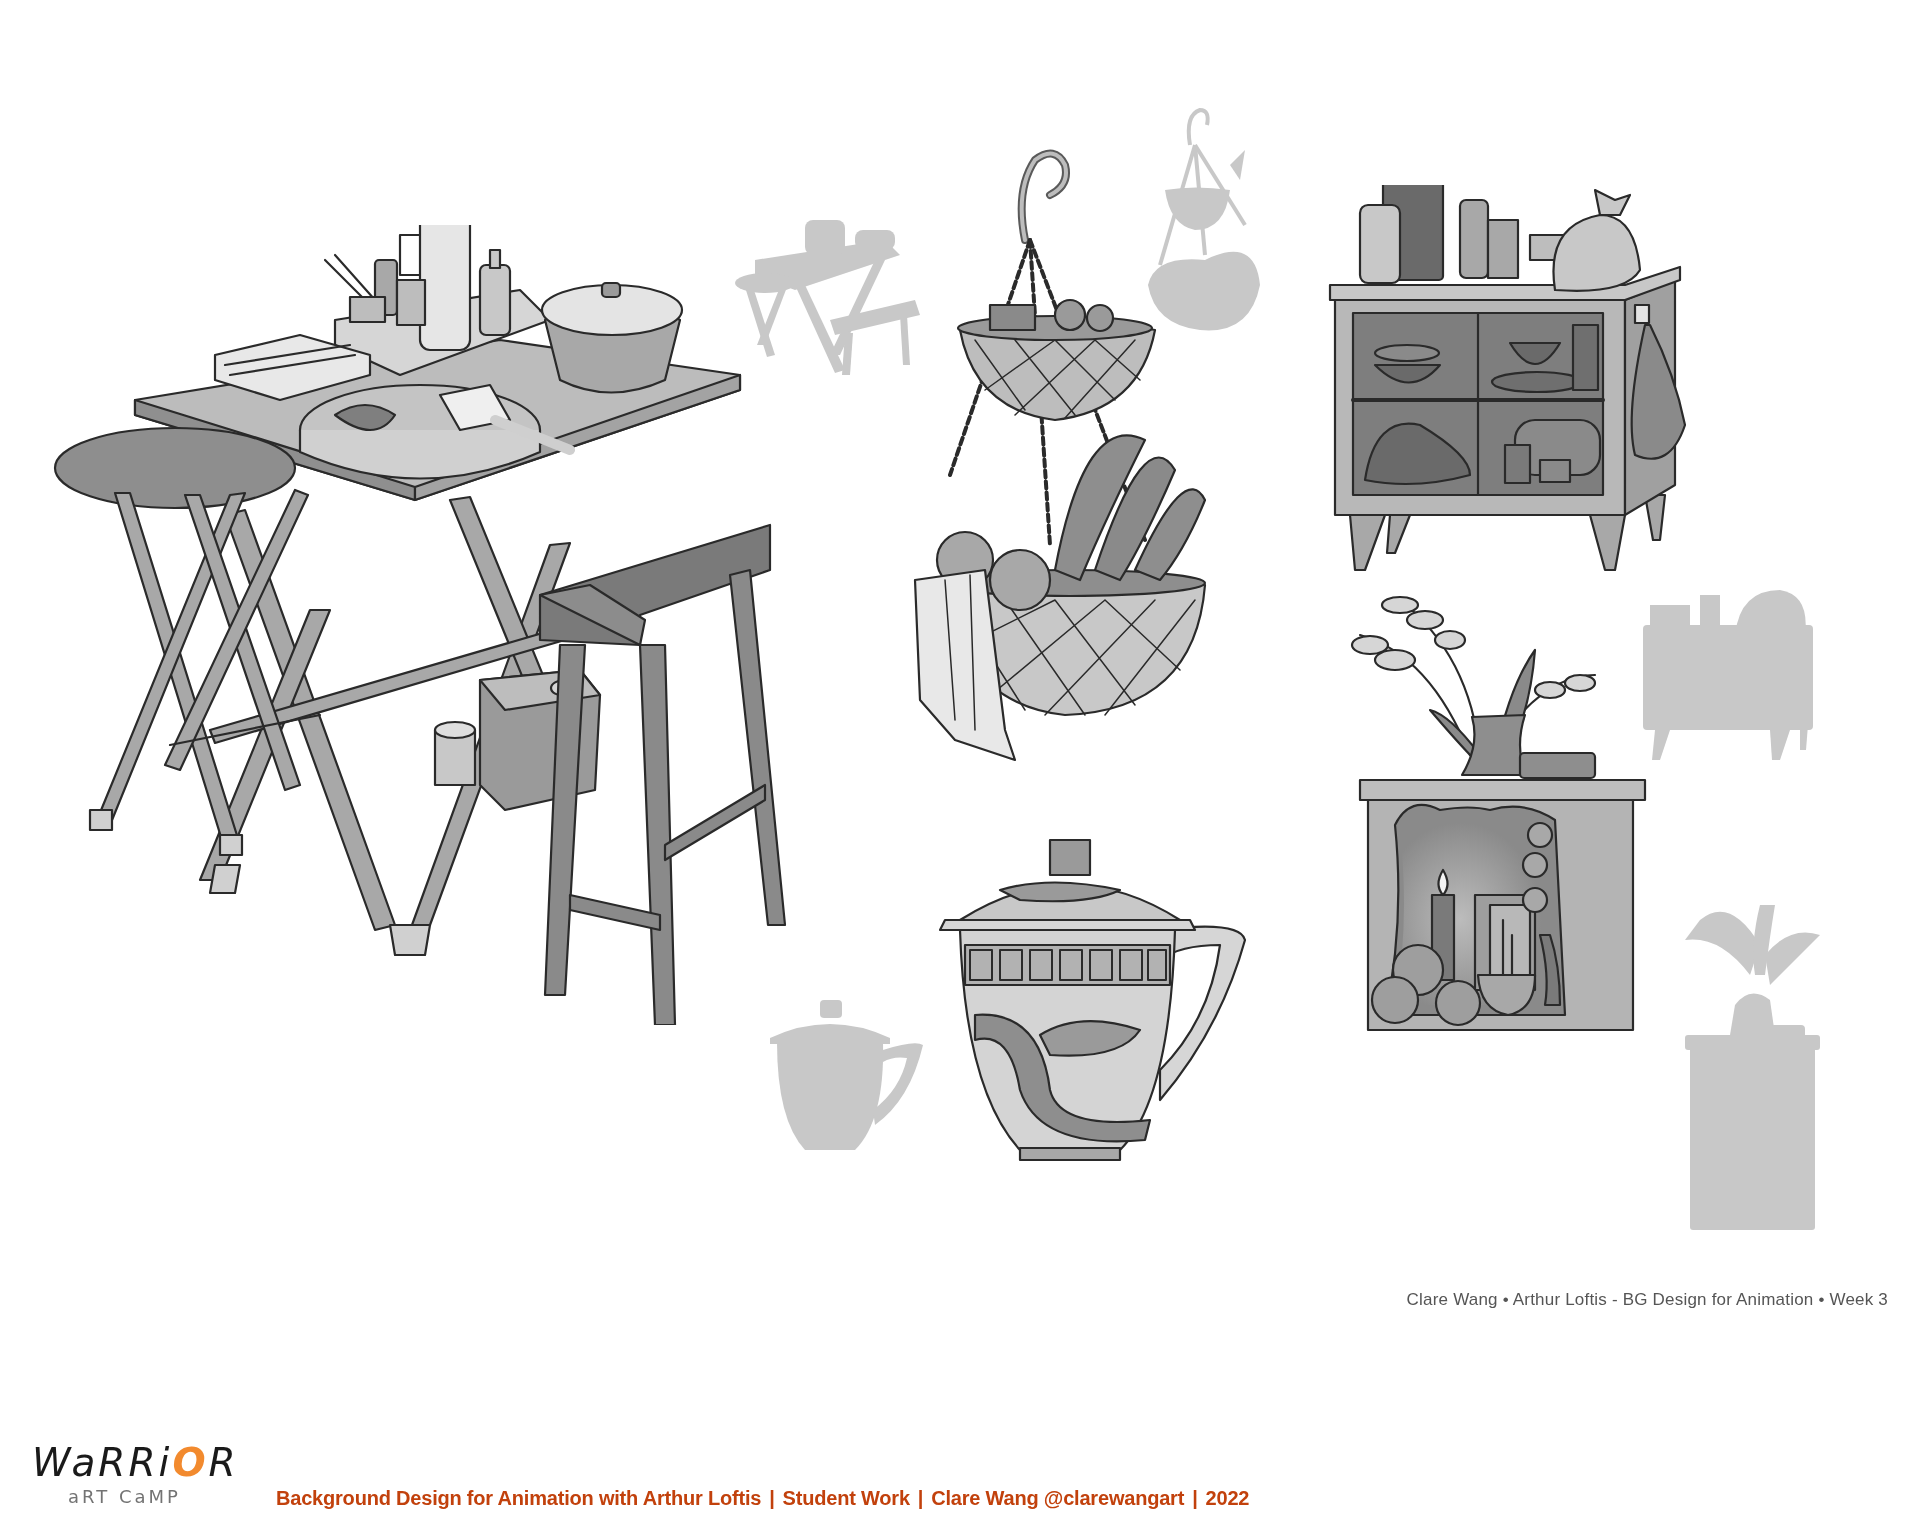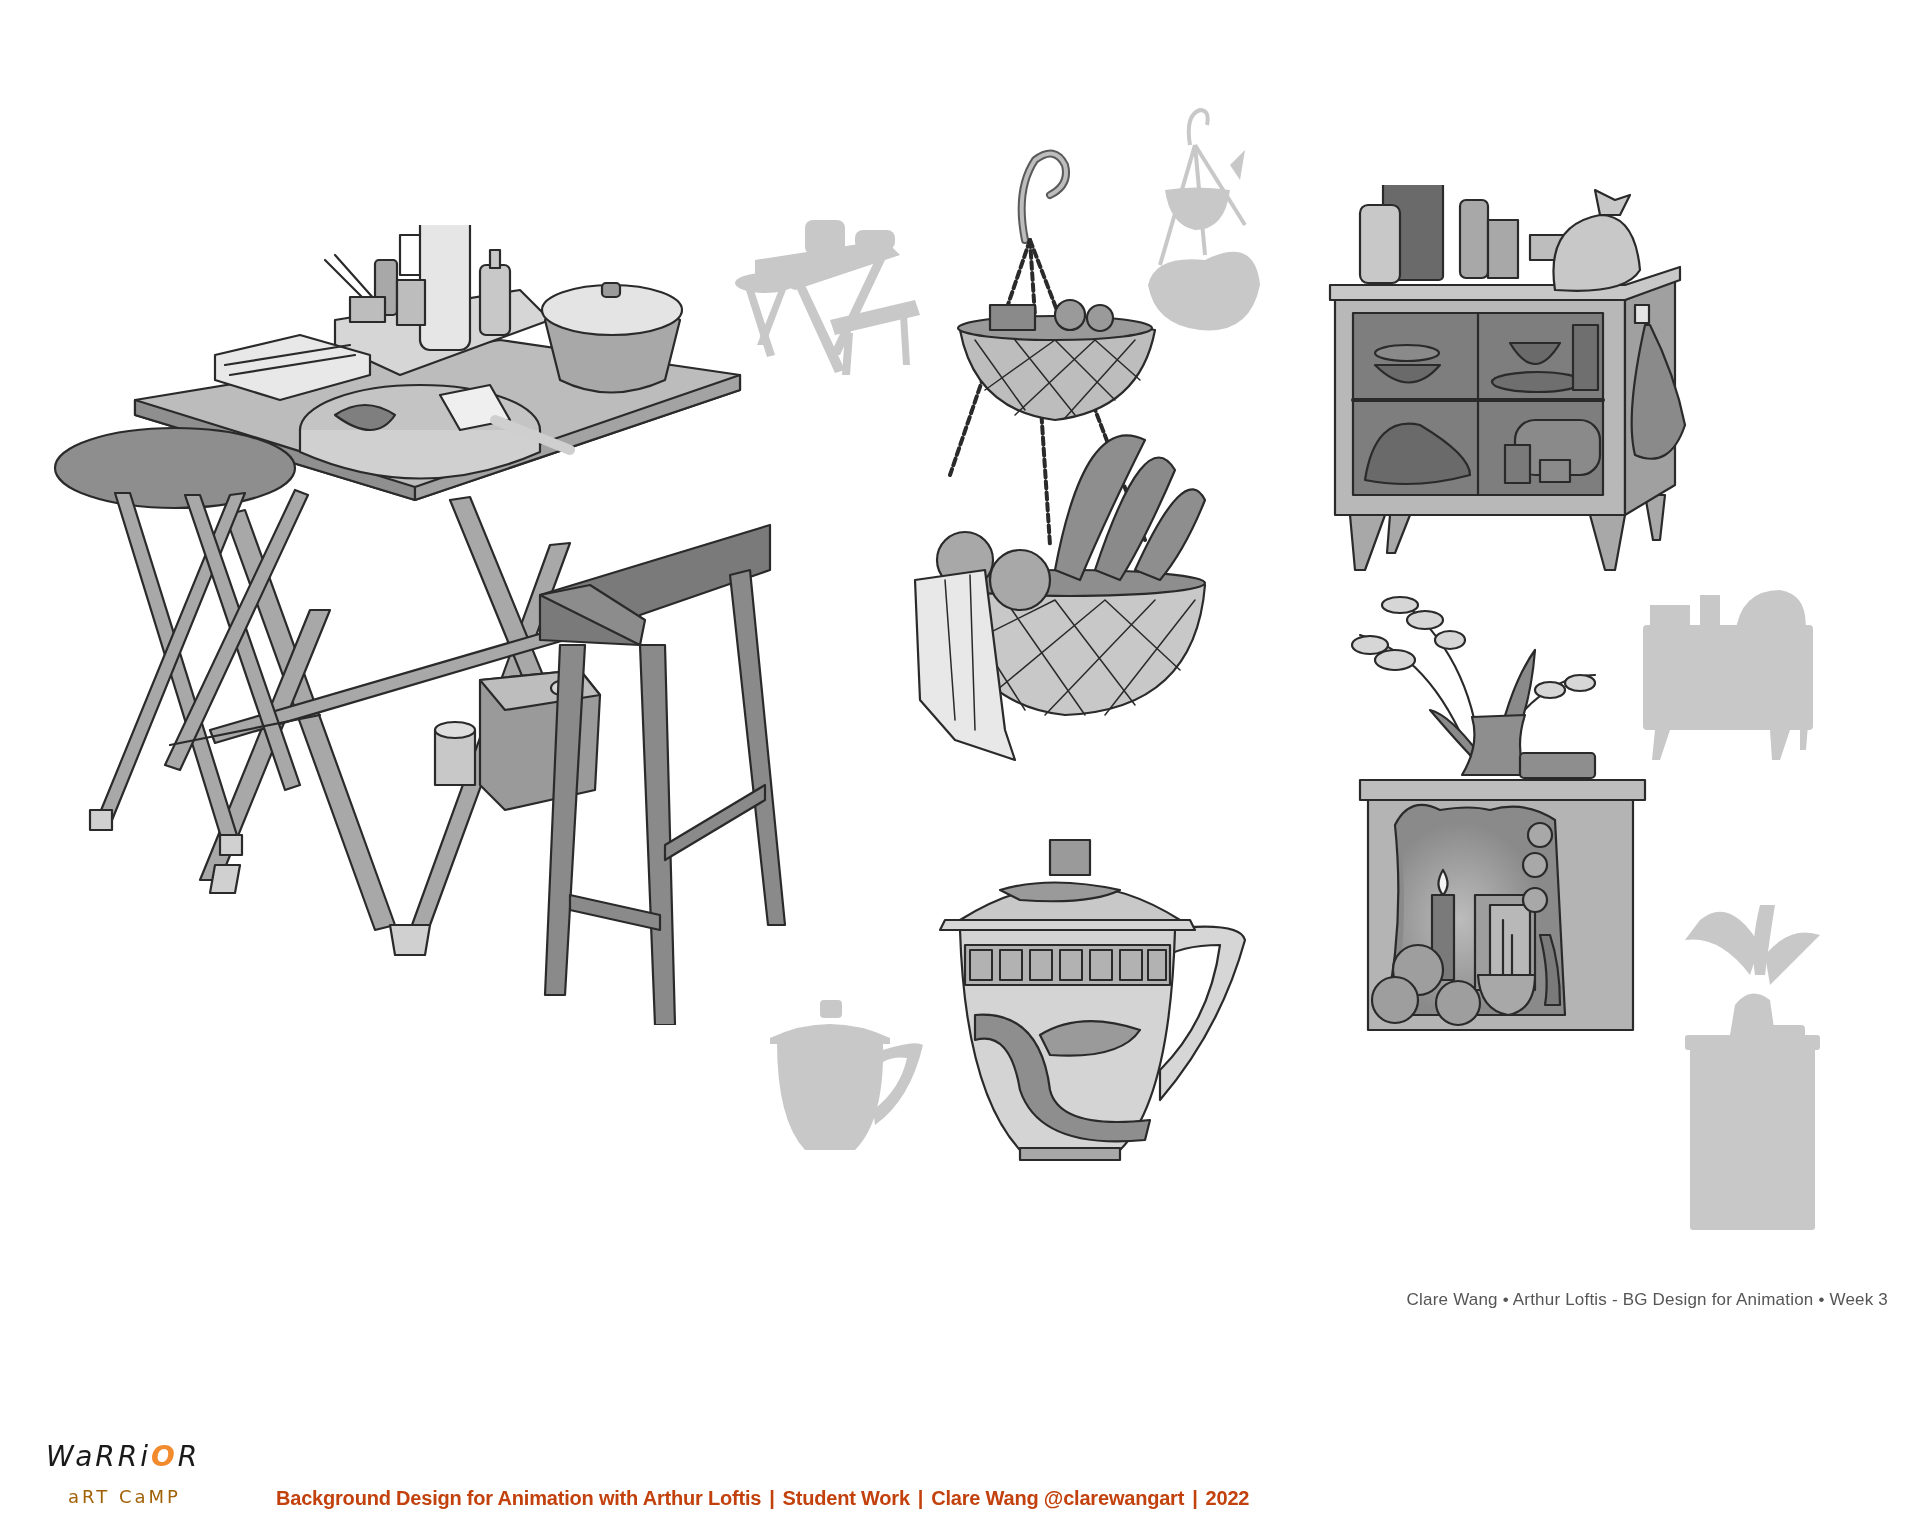--- a/index.html
+++ b/index.html
@@ -8,27 +8,27 @@
   .art svg { display: block; width: 100%; height: 100%; }
   .ln { stroke: #2a2a2a; stroke-width: 2.2; stroke-linejoin: round; stroke-linecap: round; }
   .credit {
     position: absolute; right: 32px; top: 1290px;
     font-family: "Liberation Sans", sans-serif; font-size: 17px; color: #555555;
     letter-spacing: 0.2px;
   }
   .logo { position: absolute; left: 32px; top: 1440px; width: 210px; height: 80px; }
   .logo-top {
     position: absolute; left: 0; top: 0;
-    font-family: "DejaVu Sans", sans-serif; font-size: 28px; letter-spacing: 3px;
-    color: #1a1a1a; font-weight: normal; font-style: italic; margin-left: 14px;
+    font-family: "DejaVu Sans", sans-serif; font-size: 39px; letter-spacing: 3px;
+    color: #1a1a1a; font-weight: normal; font-style: italic;
   }
   .logo-top .o { color: #f28a2e; font-weight: bold; }
   .logo-bottom {
     position: absolute; left: 36px; top: 46px;
-    font-family: "DejaVu Sans", sans-serif; font-size: 18px; letter-spacing: 3px; color: #a16207;
+    font-family: "DejaVu Sans", sans-serif; font-size: 18px; letter-spacing: 3px; color: #737373;
   }
   .footer-title {
     position: absolute; left: 276px; top: 1487px;
     font-family: "Liberation Sans", sans-serif; font-size: 20px; font-weight: bold; color: #c2410c;
     white-space: nowrap; letter-spacing: -0.2px;
   }
   .footer-title .sep { padding: 0 8px; }
 </style>
 </head>
 <body>

